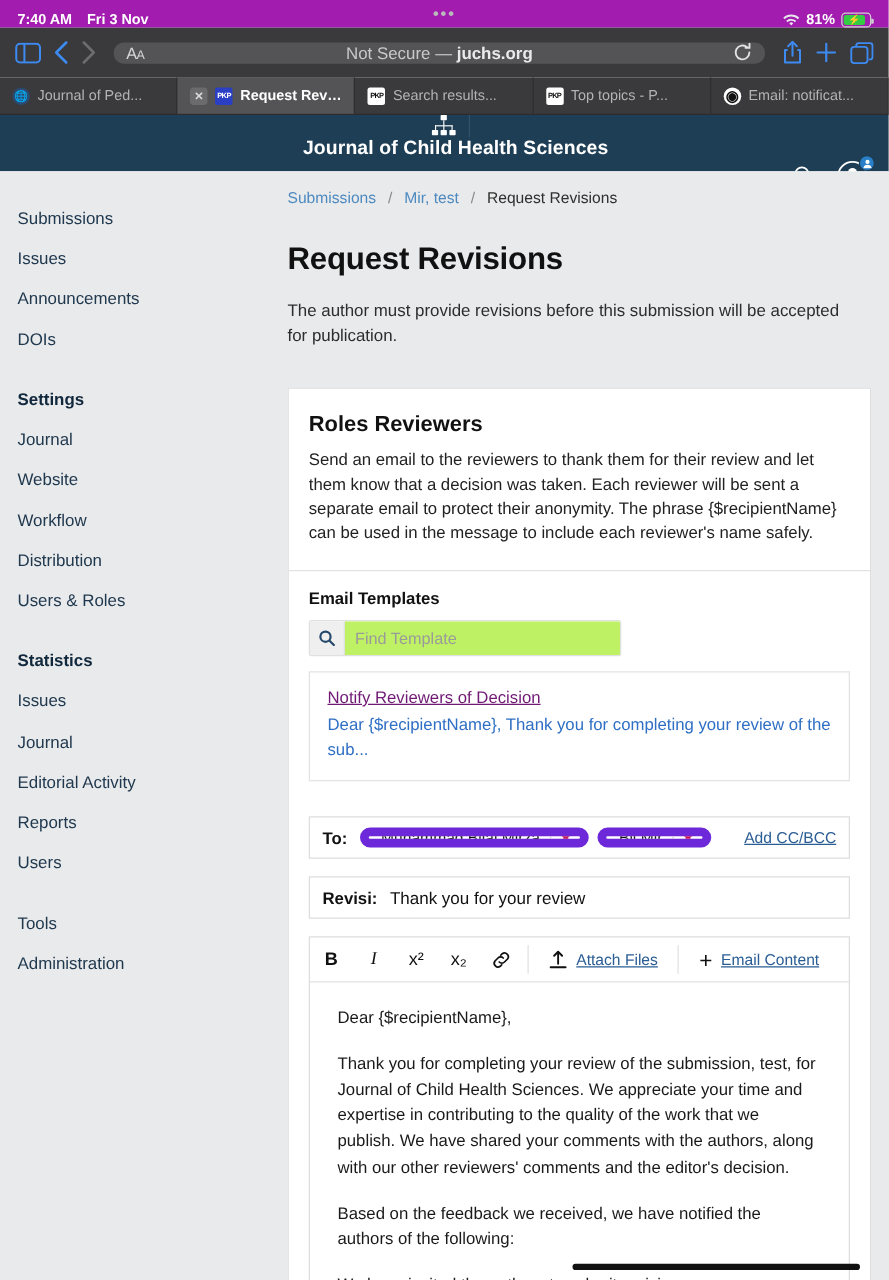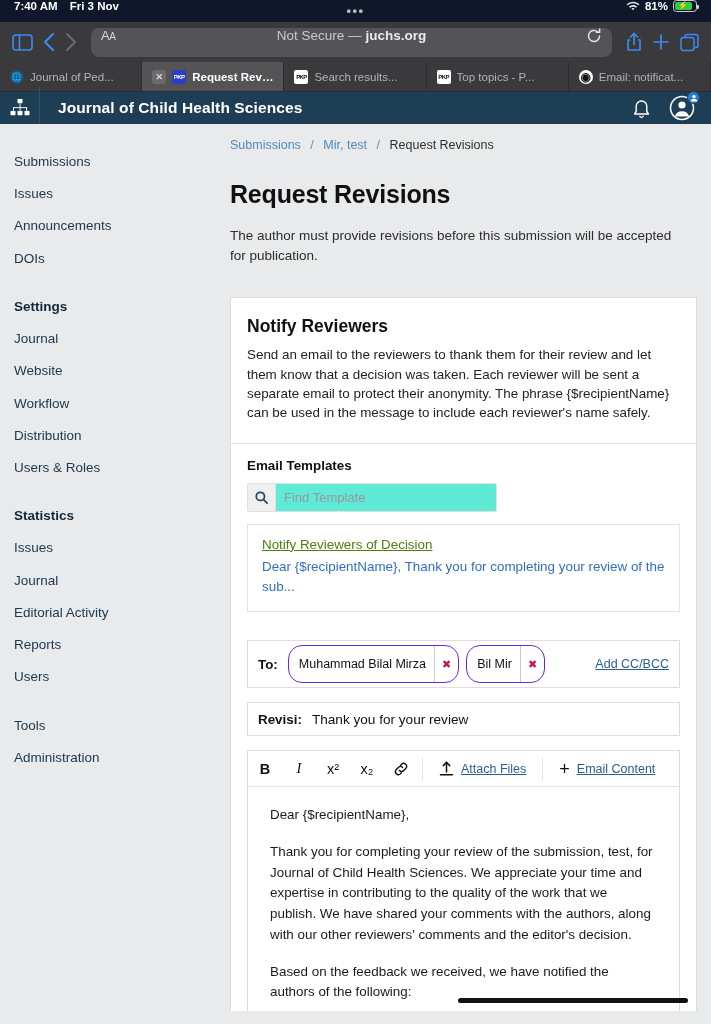--- a/index.html
+++ b/index.html
@@ -6,22 +6,22 @@
   html, body {
     width: 711px; height: 1024px;
     overflow: hidden;
     font-family: "Liberation Sans", sans-serif;
     background: #e9eaeb;
   }
   body { position: relative; }
 
   
   .statusbar {
-    height: 22px; background: #0f172a; color: #fff;
-    display: flex; align-items: flex-start; padding: 0 14px;
+    height: 22px; background: #a21caf; color: #fff;
+    display: flex; align-items: flex-end; padding: 0 14px;
     font-size: 11.5px; font-weight: 600; position: relative;
   }
   .sb-left { display: flex; align-items: center; gap: 12px; }
   .sb-center {
     position: absolute; left: 0; right: 0; top: 0; bottom: 0;
     display: flex; align-items: center; justify-content: center;
     pointer-events: none;
   }
   .sb-dots { letter-spacing: 1.5px; font-size: 13px; color: #b9b9bb; line-height: 8px; }
   .sb-right {
@@ -44,22 +44,22 @@
   .bolt { font-size: 8px; color: #1a1a1a; line-height: 1; }
 
   
   .safari-bar {
     height: 40px; background: #3a3a3c;
     display: flex; align-items: center; gap: 10px; padding: 0 12px;
   }
   .sf-icon { color: #3d8bf2; display: inline-flex; align-items: center; justify-content: center; }
   .sf-icon.dim { color: #6d6d70; }
   .urlbar {
-    flex: 1; height: 29px; background: #545456; border-radius: 8px;
-    display: flex; padding: 0 10px; position: relative;
+    flex: 1; height: 17px; background: #545456; border-radius: 8px;
+    display: flex; align-items: center; padding: 0 10px; position: relative;
     margin: 0 4px;
     gap: 36px;
   }
   .aa { font-size: 13px; color: #d6d6d8; font-weight: 500; letter-spacing: -0.5px; }
   .aa .small { font-size: 10px; }
   .url-text {
     position: absolute; left: 0; right: 0; text-align: center;
     font-size: 13.5px; color: #c9c9cb;
   }
   .url-text b { color: #eaeaec; font-weight: 700; }
@@ -89,22 +89,23 @@
     display: inline-flex; align-items: center; justify-content: center;
     font-size: 6px; font-weight: 700; overflow: hidden;
   }
   .fav-globe { background: #2b4a6f; color: #cfe3f7; border-radius: 50%; font-size:9px;}
   .fav-pkp-blue { background: #2b3fc4; color: #fff; letter-spacing: -0.5px; }
   .fav-pkp { background: #fff; color: #111; letter-spacing: -0.6px; }
   .fav-gh { background: #fff; color: #111; border-radius: 50%; font-size: 12px; }
 
   
   .app-header {
-    height: 32px; background: #1e3e55; display: flex; align-items: center;
+    height: 45px; background: #1e3e55; display: flex; align-items: center;
     color: #fff;
+    flex-direction: column;
   }
   .app-logo {
     width: 40px; height: 45px; display: flex; align-items: center;
     justify-content: center; border-right: 1px solid #335069;
   }
   .app-title {
     font-size: 15.5px; font-weight: 700; padding-left: 18px; letter-spacing: .1px;
   }
   .app-actions { margin-left: auto; display: flex; align-items: center; gap: 18px; padding-right: 16px; }
   .avatar-wrap { position: relative; width: 26px; height: 26px; }
@@ -158,44 +159,44 @@
   .find-wrap {
     display: flex; margin-top: 10px; width: 250px;
     border: 1px solid #e0e0e0; border-radius: 2px; overflow: hidden;
   }
   .find-icon {
     width: 28px; background: #efefef; display: flex; align-items: center;
     justify-content: center; border-right: 1px solid #e0e0e0; color: #2a4b6a;
   }
   .find-input {
     flex: 1; border: 0; outline: none; height: 27px; padding: 0 8px;
-    background: #5eead4; font-size: 13px; color: #555;
+    background: #bef264; font-size: 13px; color: #555;
     font-family: "Liberation Sans", sans-serif;
   }
   .find-input::placeholder { color: #9a9a9a; }
 
   .tmpl-box {
     margin-top: 12px; border: 1px solid #e3e3e3; background: #fff;
     padding: 12px 14px 14px 14px;
   }
   .tmpl-title {
-    font-size: 13.4px; color: #4d7c0f; text-decoration: underline; font-weight: 400;
+    font-size: 13.4px; color: #701a75; text-decoration: underline; font-weight: 400;
   }
   .tmpl-snip {
     font-size: 13.4px; color: #2f6fc4; line-height: 1.5; margin-top: 5px;
   }
 
   .field-row {
     margin: 14px 16px 0 16px; border: 1px solid #ddd; background: #fff;
     display: flex; align-items: center; min-height: 34px; padding: 4px 10px;
   }
   .field-label { font-size: 13.4px; font-weight: 700; color: #111; margin-right: 10px; }
   .chip {
-    display: inline-flex; align-items: center; border: 1px solid #6d28d9;
-    border-radius: 14px; font-size: 12.5px; color: #111; height: 38px;
+    display: inline-flex; align-items: center; border: 7px solid #6d28d9;
+    border-radius: 14px; font-size: 12.5px; color: #111; height: 16px;
     margin-right: 7px; overflow: hidden;
   }
   .chip-name { padding: 0 8px 0 10px; }
   .chip-x {
     border-left: 1px solid #c9c9c9; padding: 0 7px; color: #c1175a;
     font-size: 11px; height: 100%; display: flex; align-items: center;
   }
   .addcc {
     margin-left: auto; font-size: 12.5px; color: #2a5d94; text-decoration: underline;
   }
@@ -407,21 +408,21 @@
       <a href="#">Mir, test</a>
       <span class="sep">/</span>
       <span class="current">Request Revisions</span>
     </div>
 
     <h1 class="page-title">Request Revisions</h1>
     <p class="page-desc">The author must provide revisions before this submission will be accepted for publication.</p>
 
     <section class="card">
       <div class="card-section">
-        <h2 class="card-h2">Notify Reviewers</h2>
+        <h2 class="card-h2">Roles Reviewers</h2>
         <p class="card-p">Send an email to the reviewers to thank them for their review and let them know that a decision was taken. Each reviewer will be sent a separate email to protect their anonymity. The phrase {$recipientName} can be used in the message to include each reviewer's name safely.</p>
       </div>
 
       <div class="tmpl-section">
         <div class="tmpl-label">Email Templates</div>
         <div class="find-wrap">
           <span class="find-icon">
             <svg width="13" height="13" viewBox="0 0 14 14" fill="none" stroke="#24496b" stroke-width="1.9" stroke-linecap="round">
               <circle cx="5.8" cy="5.8" r="4.4"></circle>
                 <line x1="9.3" y1="9.3" x2="13" y2="13"></line>

